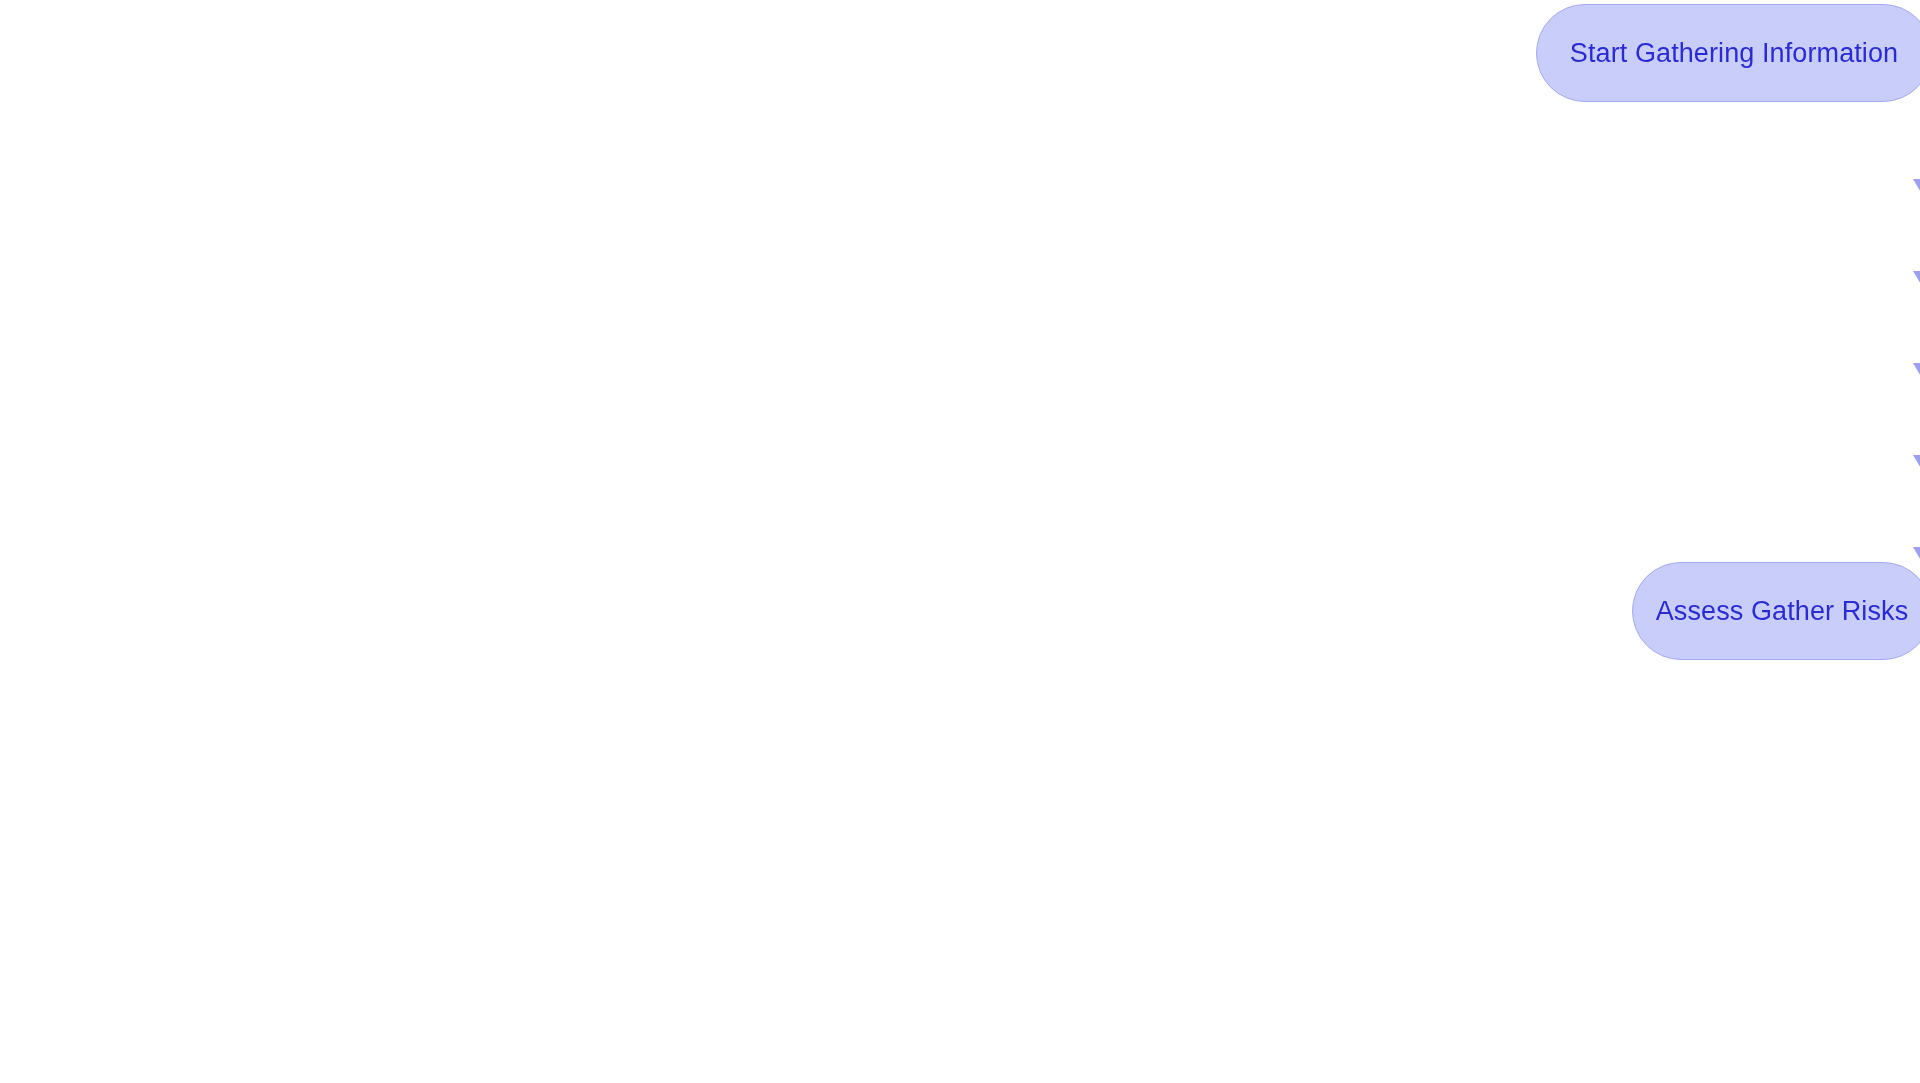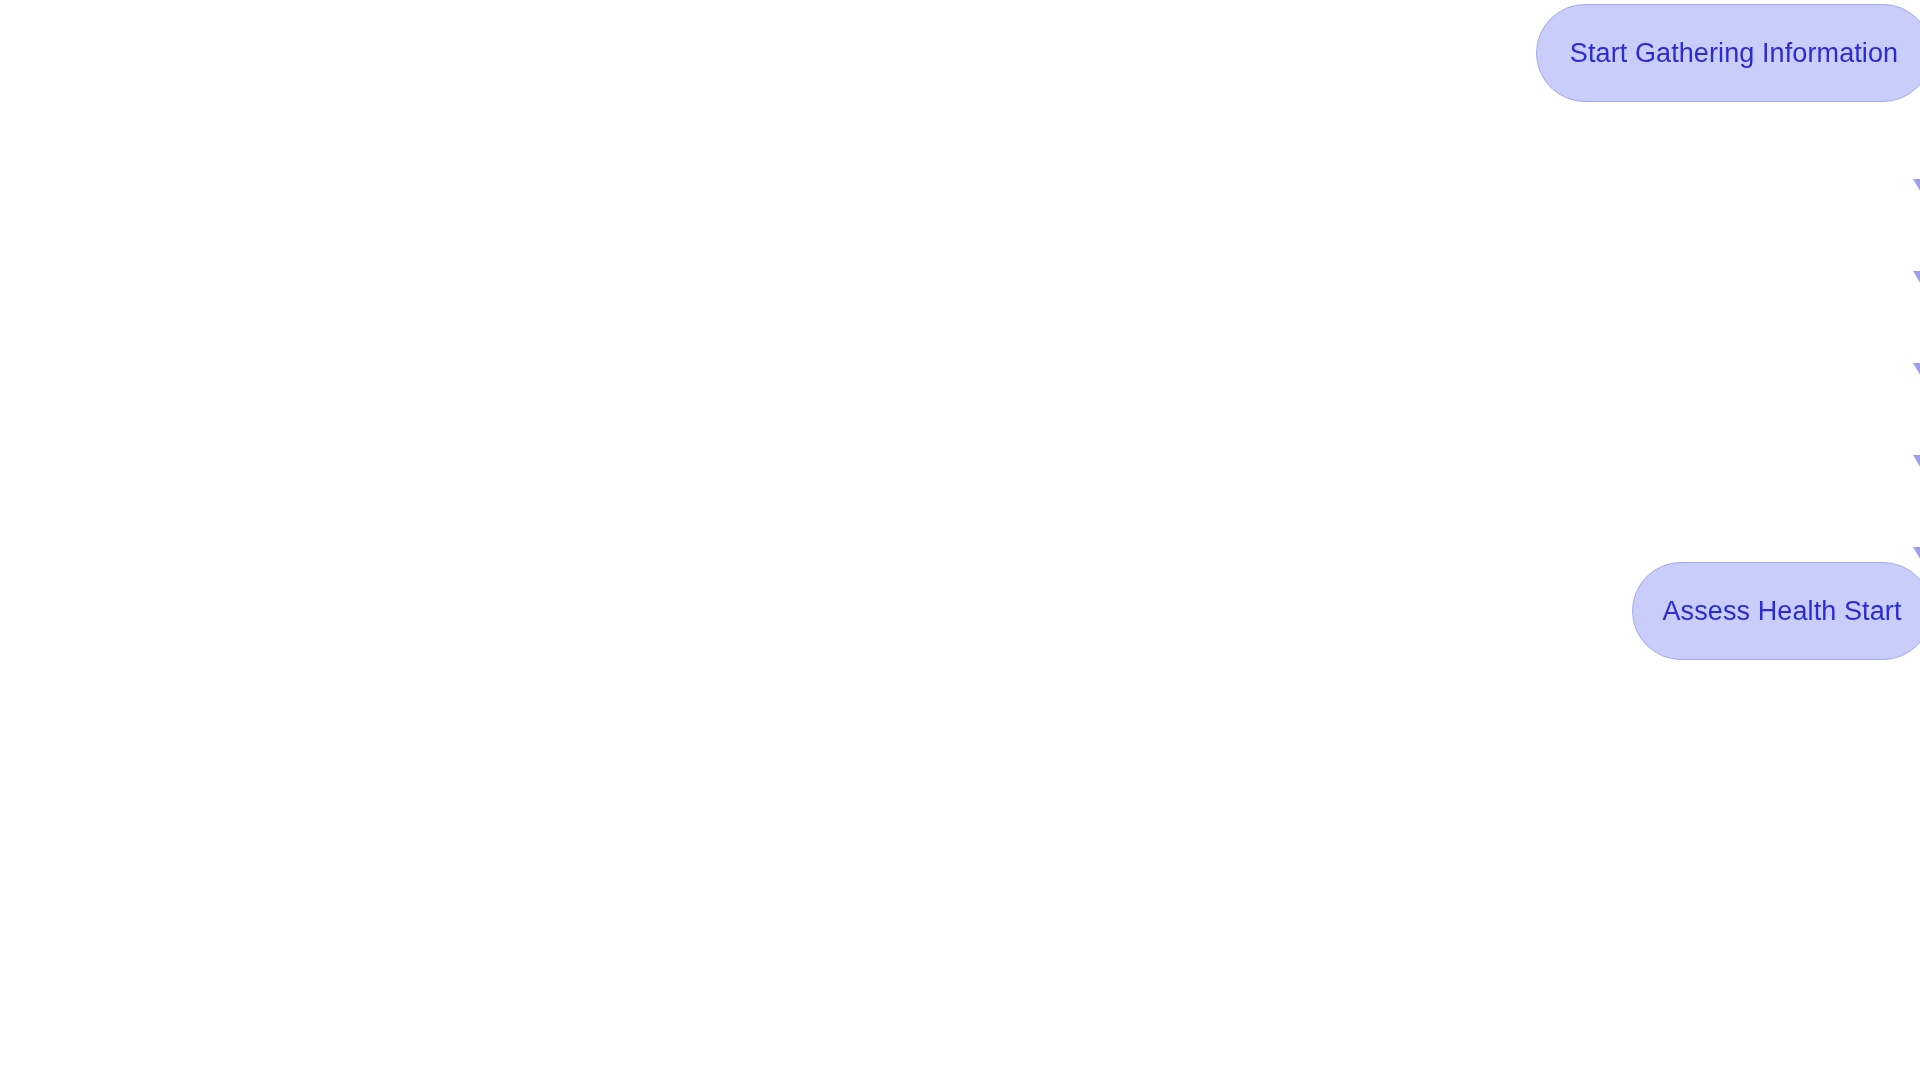--- a/index.html
+++ b/index.html
@@ -124,17 +124,17 @@
       <div class="connector-head"></div>
     </div>
 
 
     <div class="connector">
       <div class="connector-stem"></div>
       <div class="connector-head"></div>
     </div>
 
     <div class="node w-assess">
-      <span class="node-label">Assess Health Start</span>
+      <span class="node-label">Assess Gather Risks</span>
     </div>
 
   </div>
 </div>
 
 </body></html>

